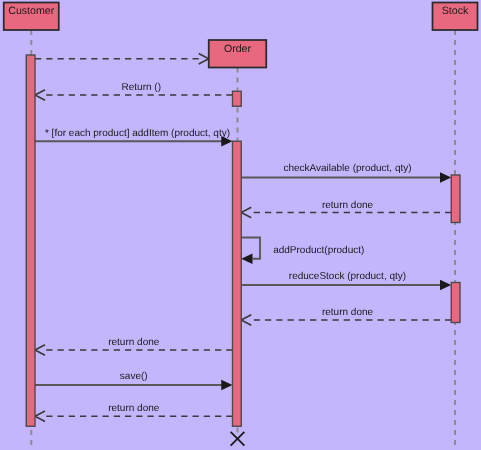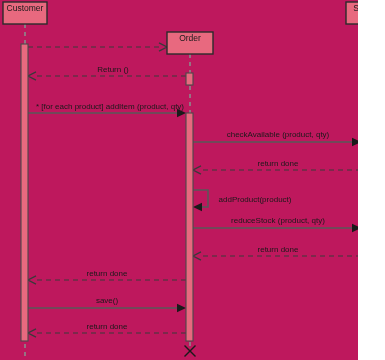--- a/index.html
+++ b/index.html
@@ -2,23 +2,23 @@
 <html><head>
 <meta charset="utf-8">
 <style>
   html, body {
     margin: 0;
     padding: 0;
     background: #ffffff;
   }
   #diagram-root {
     position: relative;
-    width: 358px;
+    width: 385px;
     height: 360px;
-    background: #be185d;
+    background: #c4b5fd;
     font-family: "Liberation Sans", sans-serif;
     overflow: hidden;
   }
   #diagram-svg {
     position: absolute;
     left: 0;
     top: 0;
     width: 385px;
     height: 360px;
   }

